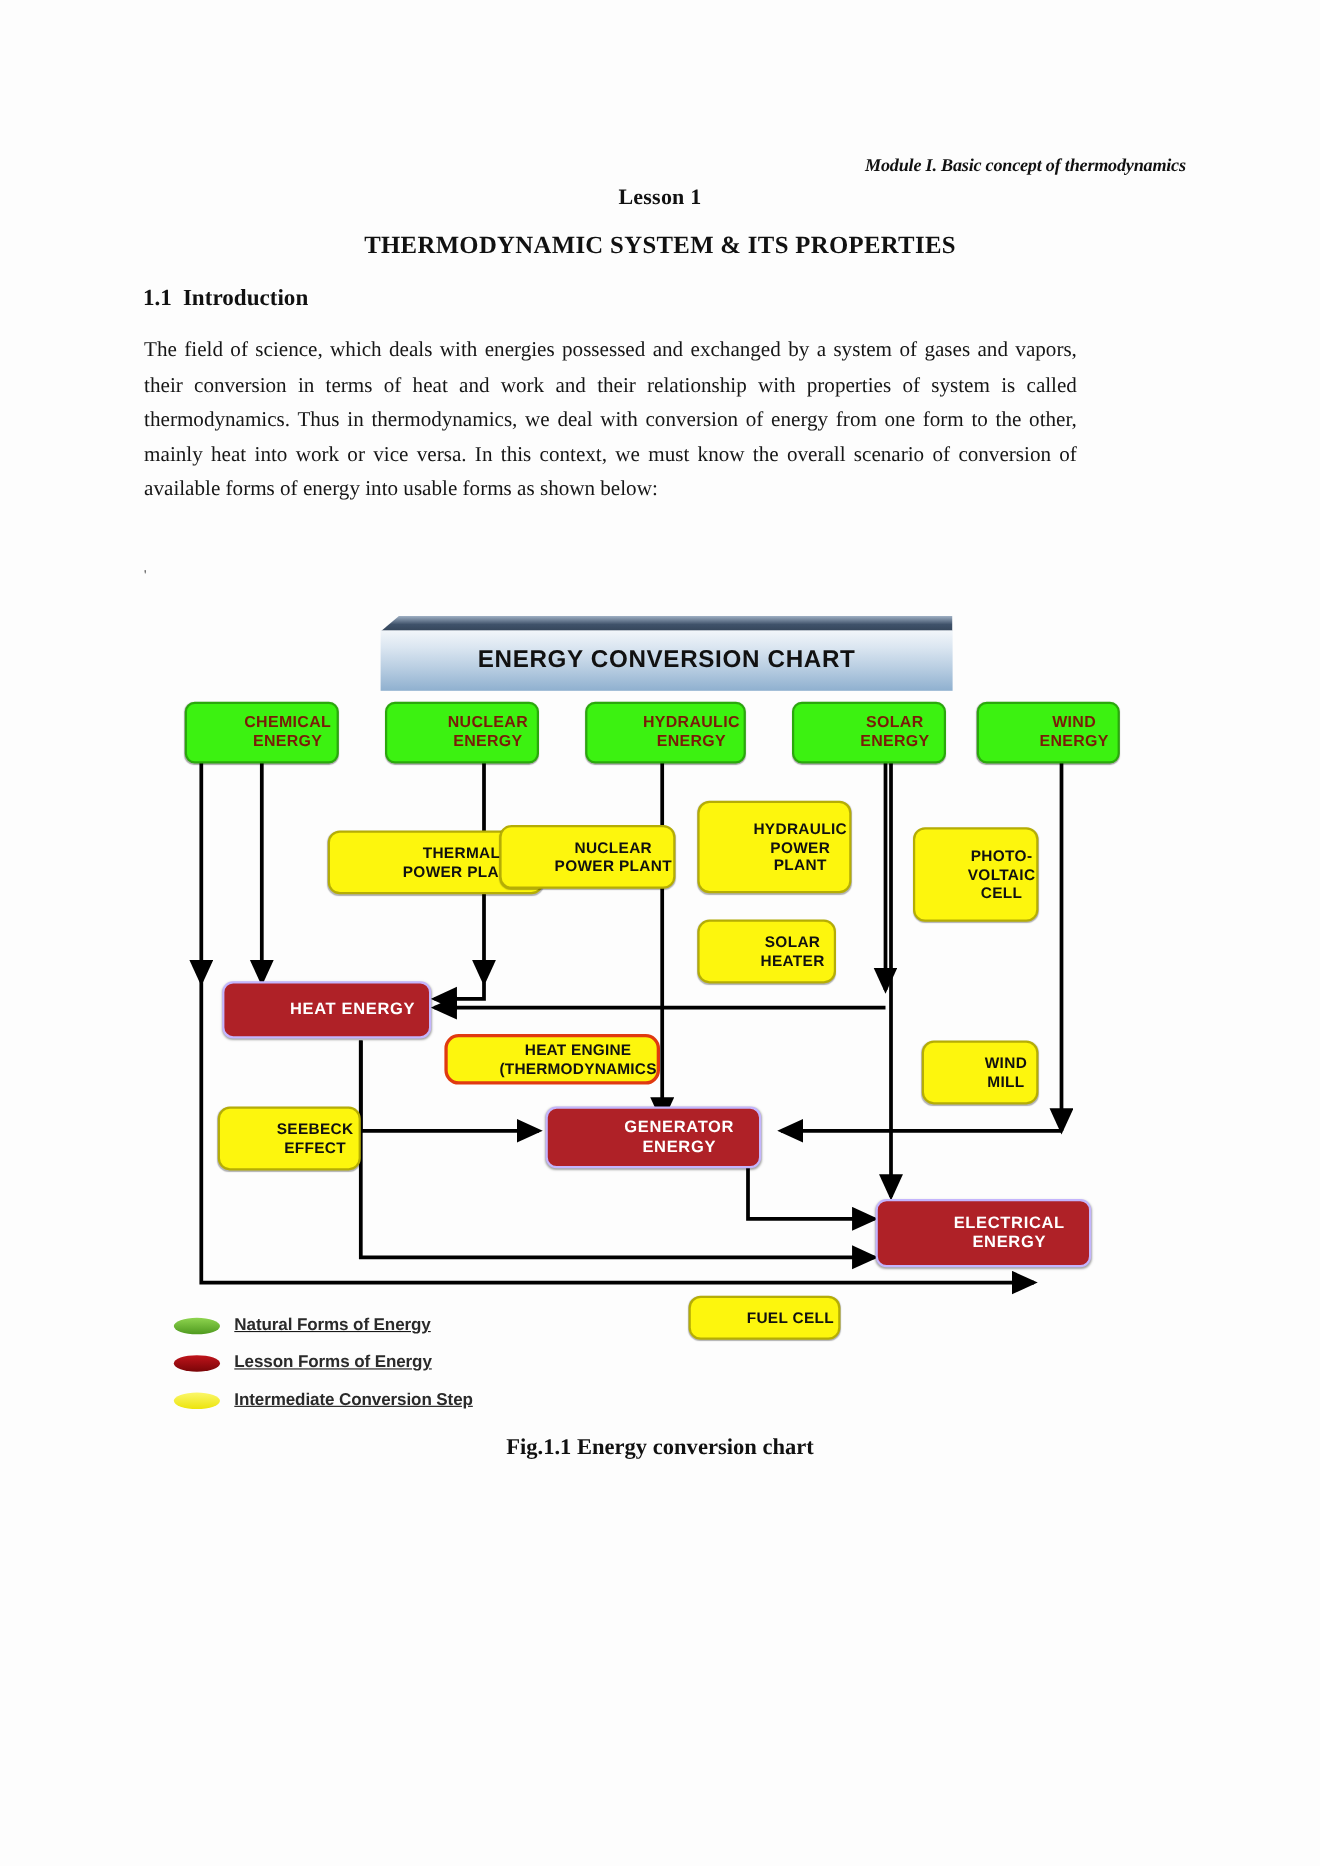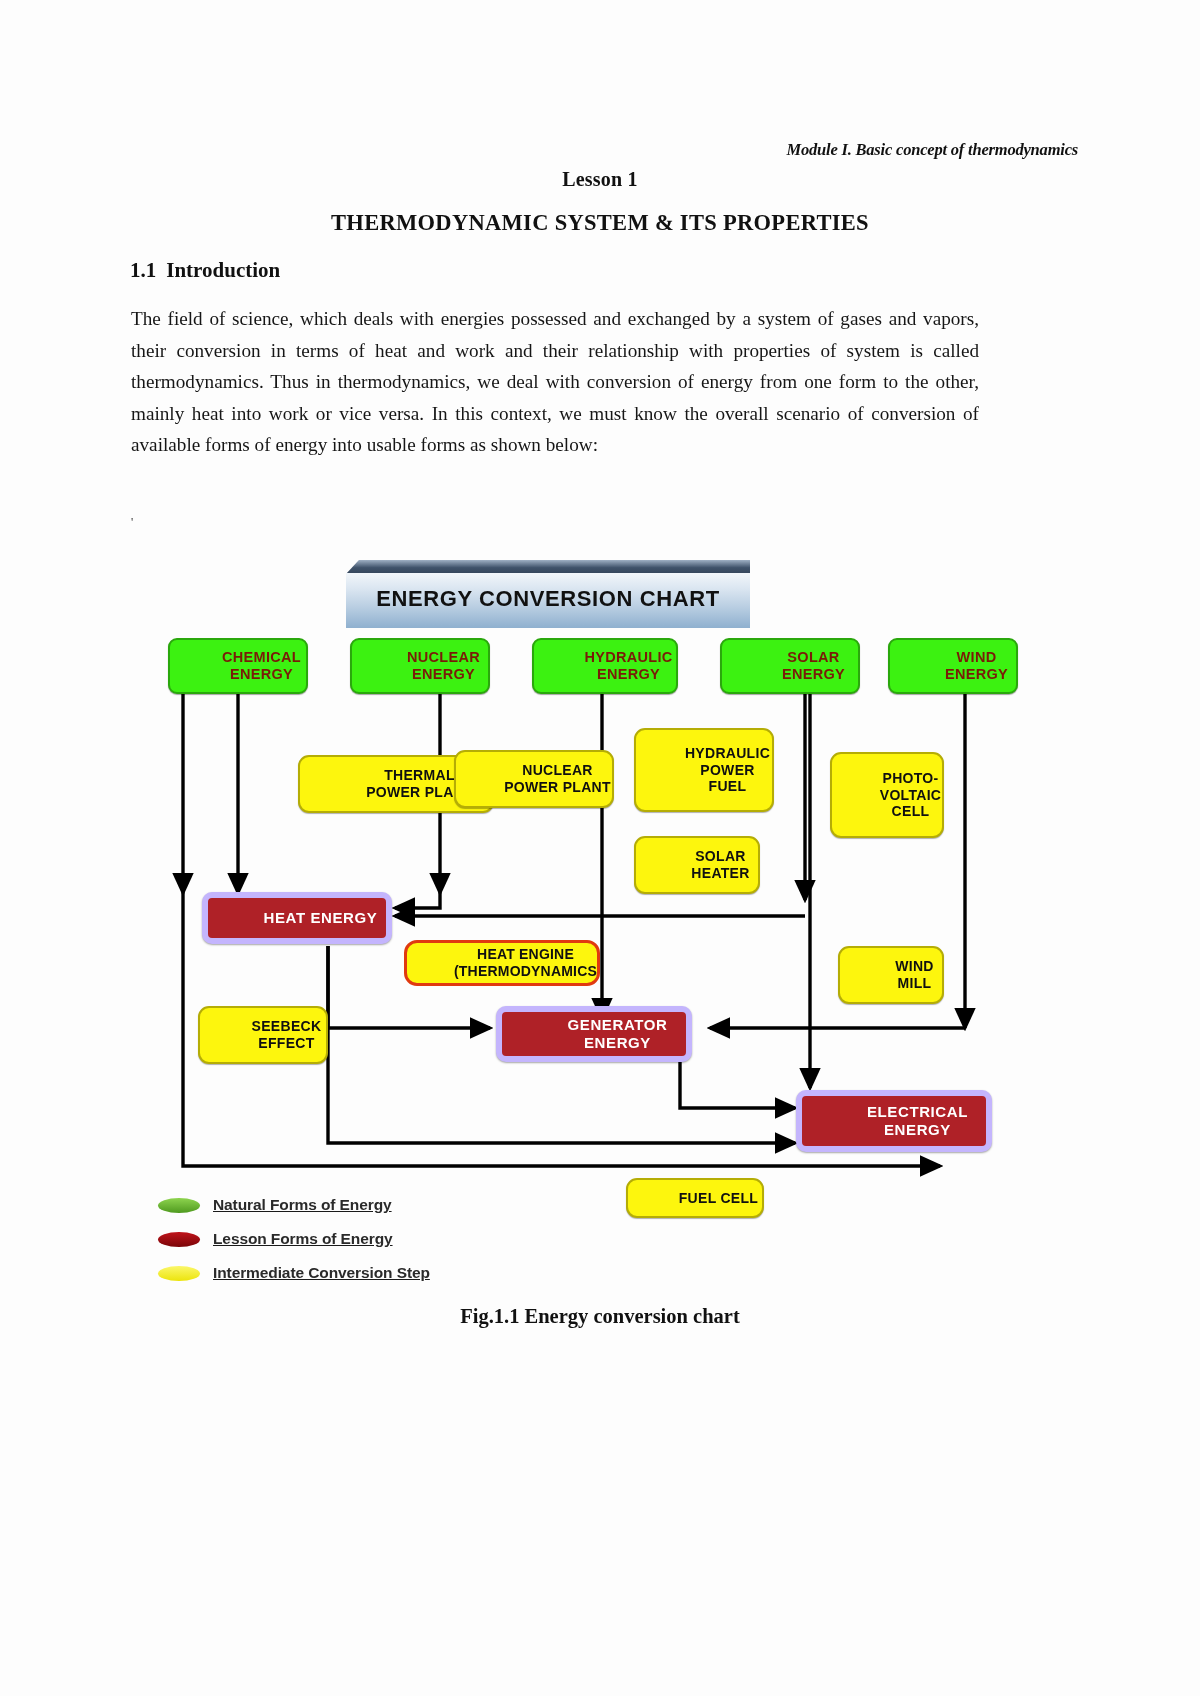--- a/index.html
+++ b/index.html
@@ -98,21 +98,21 @@
     font-weight: bold;
     font-size: 20.5px;
     color: #111;
   }
 
   
   .banner-wrap {
     position: absolute;
     left: 196px;
     top: 12px;
-    width: 404px;
+    width: 520px;
     height: 68px;
   }
   .banner-top {
     position: absolute;
     left: 0; top: 0;
     width: 100%;
     height: 14px;
     background: linear-gradient(180deg,#9fb0c4 0%, #3f526a 55%, #34455a 100%);
     clip-path: polygon(3.2% 0, 100% 0, 100% 100%, 0 100%);
   }
@@ -171,21 +171,21 @@
   .n-yellow-red {
     background: #fdf60d;
     border: 3px solid #e03a10;
     border-radius: 13px;
     color: #101010;
     font-size: 14px;
     letter-spacing: 0.2px;
   }
   .n-red {
     background: #af2127;
-    border: 6px solid #c4b5fd;
+    border: 2px solid #c4b5fd;
     border-radius: 10px;
     color: #ffffff;
     font-size: 15px;
     letter-spacing: 0.6px;
     box-shadow: 0 1px 2px rgba(0,0,0,.35);
   }
 
   
   .wires {
     position: absolute;
@@ -327,21 +327,21 @@
     <div class="node n-yellow" style="left:304px; top:202px; width:160px; height:58px;">
       <div>
         <span>NUCLEAR</span>
         <span>POWER PLANT</span>
       </div>
     </div>
     <div class="node n-yellow" style="left:484px; top:180px; width:140px; height:84px;">
       <div>
         <span>HYDRAULIC</span>
         <span>POWER</span>
-        <span>FUEL</span>
+        <span>PLANT</span>
       </div>
     </div>
     <div class="node n-yellow" style="left:484px; top:288px; width:126px; height:58px;">
       <div>
         <span>SOLAR</span>
         <span>HEATER</span>
       </div>
     </div>
     <div class="node n-yellow" style="left:680px; top:204px; width:114px; height:86px;">
       <div>

